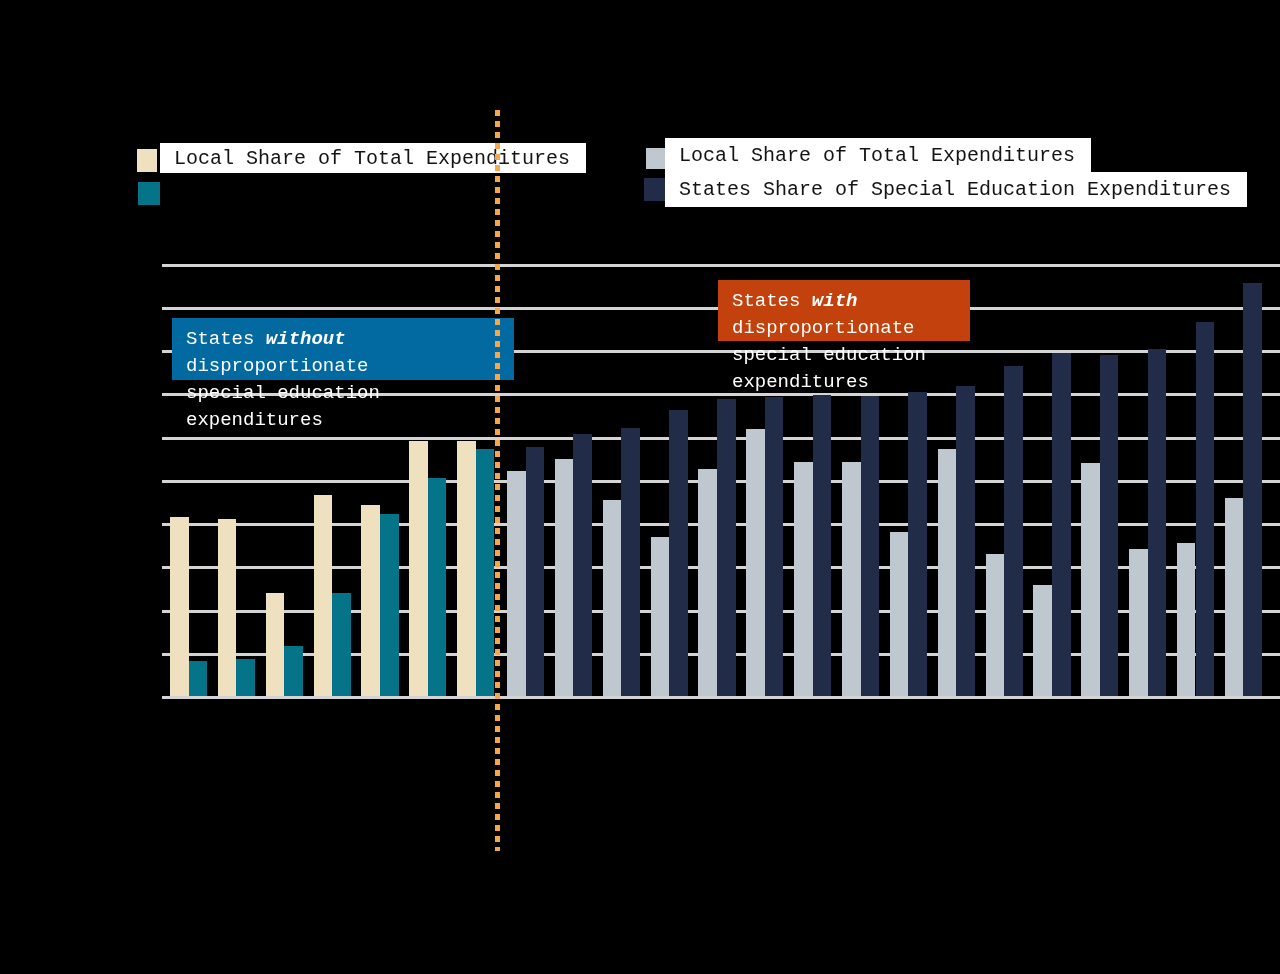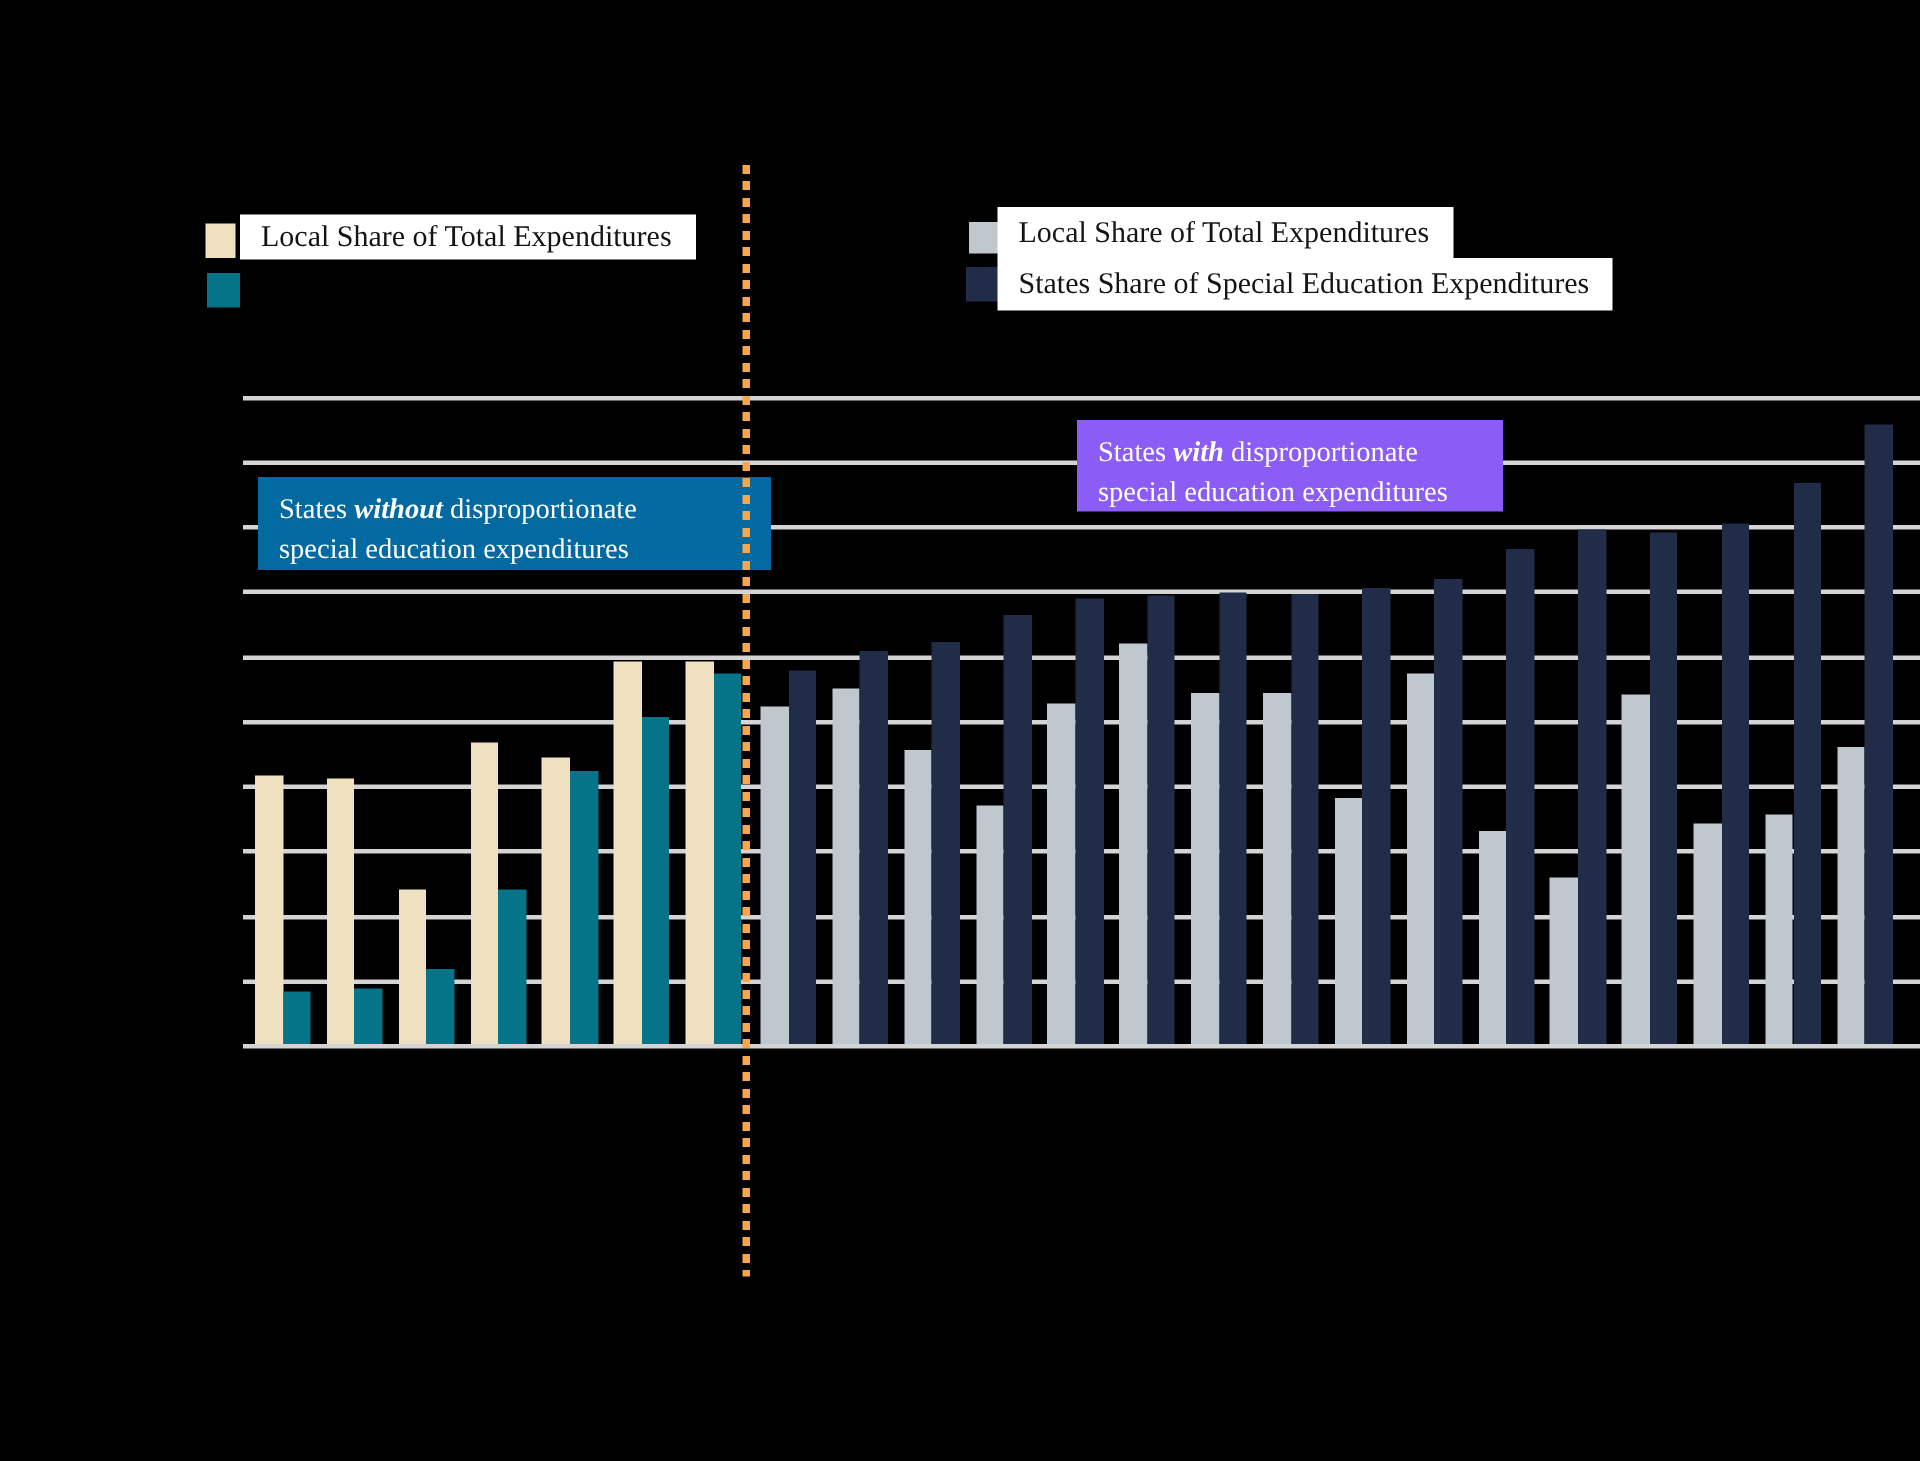--- a/index.html
+++ b/index.html
@@ -2,21 +2,21 @@
 <html><head>
 <meta charset="utf-8">
 <style>
   html, body { margin: 0; padding: 0; background: #000; }
   #canvas {
     position: relative;
     width: 1280px;
     height: 974px;
     background: #000;
     overflow: hidden;
-    font-family: Liberation Serif, serif;
+    font-family: Liberation Mono, monospace;
   }
   .gridline {
     position: absolute;
     left: 162px;
     width: 1118px;
     height: 3px;
     background: #D4D4D4;
     z-index: 1;
   }
   .axis-line {
@@ -141,20 +141,20 @@
     <div class="legend-label-box" style="left:665px; top:172px; height:35px;">
       <span>States Share of Special Education Expenditures</span>
     </div>
   </div>
 
   <div class="callout" id="callout-without" style="left: 172px; top: 318px; width: 342px; height: 62px; background: #0369a1;">
     <span>States </span><span class="emph">without</span><span> disproportionate</span><br>
     <span>special education expenditures</span>
   </div>
 
-  <div class="callout" id="callout-with" style="left: 718px; top: 280px; width: 284px; height: 61px; background: #8b5cf6;">
+  <div class="callout" id="callout-with" style="left: 718px; top: 280px; width: 252px; height: 61px; background: #c2410c;">
     <span>States </span><span class="emph">with</span><span> disproportionate</span><br>
     <span>special education expenditures</span>
   </div>
 
   <div class="divider" style="left:495px; top:110px; height:741px;"></div>
 
 </div>
 
 </body></html>

